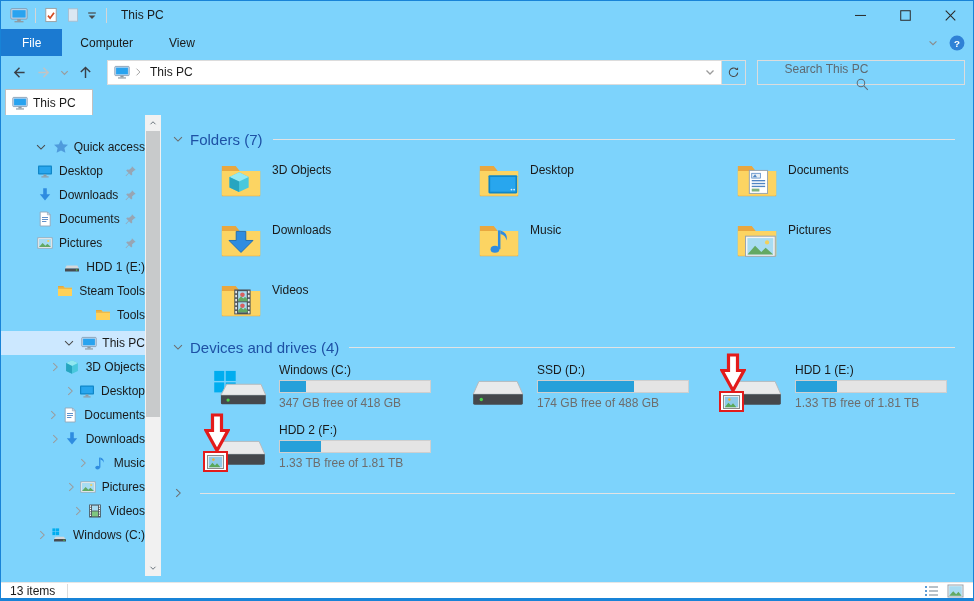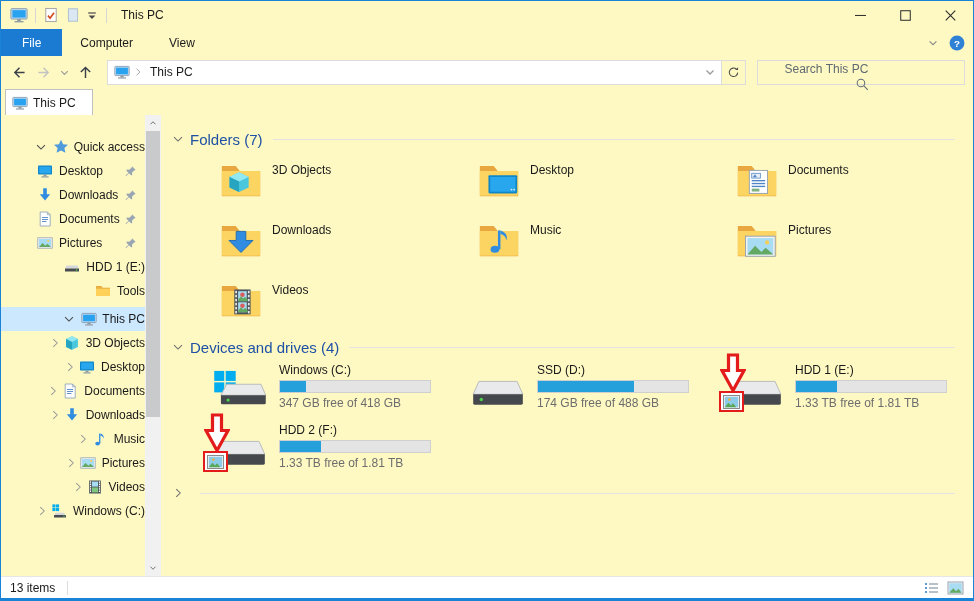--- a/index.html
+++ b/index.html
@@ -1,19 +1,19 @@
 <!DOCTYPE html>
 <html style="--accent: #1883d7; --filetab: #1b7ad1; --sel: #cce8ff; --header: #1e51a5; --barfill: #26a0da; --annot: #e31b1b;"><head>
 <meta charset="utf-8">
 <style>
   html,body{margin:0;padding:0;width:974px;height:601px;overflow:hidden;
     font-family:"Liberation Sans", sans-serif;font-size:12px;color:#1a1a1a;
     cursor:default;-webkit-user-select:none;user-select:none;background:#fff;}
   .window{box-sizing:border-box;width:974px;height:601px;position:relative;
-    border:1px solid var(--accent,#1883d7);background:#fef9c3;}
+    border:1px solid var(--accent,#1883d7);background:#7dd3fc;}
   .ic{display:inline-flex;align-items:center;justify-content:center;flex:none;}
   .ic svg{width:100%;height:100%;display:block;}
   .ic12{width:12px;height:12px}.ic14{width:14px;height:14px}
   .ic16{width:16px;height:16px}.ic18{width:18px;height:18px}
 
   
   .titlebar{height:28px;display:flex;align-items:center;padding-left:9px;}
   .qat-sep{width:1px;height:15px;background:#d6d6d6;margin:0 7px;}
   .qat-btn{display:inline-flex;align-items:center;justify-content:center;}
   .win-title{margin-left:7px;font-size:12px;white-space:nowrap;}
@@ -93,21 +93,21 @@
   .bar{width:152px;height:13px;background:#e4e4e4;border:1px solid #cfcfcf;box-sizing:border-box;margin-top:3px;}
   .bar-fill{height:100%;background:var(--barfill,#26a0da);}
   .d-free{font-size:12px;color:#6d6d6d;margin-top:3px;display:block;white-space:nowrap;}
   .annot-arrow{position:absolute;left:-9px;top:-8px;width:26px;height:40px;z-index:6;}
   .annot-box{position:absolute;left:-10px;top:30px;width:25px;height:21px;box-sizing:border-box;
     border:2px solid var(--annot,#e31b1b);background:#fff;display:flex;align-items:center;
     justify-content:center;z-index:5;}
   .annot-box .ic{width:17px;height:14px;}
 
   
-  .statusbar{position:absolute;left:0;right:0;bottom:2px;height:22px;box-sizing:border-box;
+  .statusbar{position:absolute;left:0;right:0;bottom:2px;height:16px;box-sizing:border-box;
     border-top:1px solid #e6e6e6;display:flex;align-items:center;padding:0 9px;background:#fff;}
   .st-sep{width:1px;height:14px;background:#dcdcdc;margin-left:12px;}
   .st-right{margin-left:auto;display:flex;align-items:center;}
   .sv{width:17px;height:16px;display:inline-flex;margin-left:7px;}
   .bstrip{position:absolute;left:0;right:0;bottom:0;height:2px;background:var(--accent,#1883d7);}
 </style>
 </head>
 <body>
 
 <div class="window">
@@ -363,20 +363,30 @@
             <span class="sb-label">HDD 1 (E:)</span>
           </div>
           <div class="sb-row qa">
             <span class="ic ic16">
               <svg viewBox="0 0 16 16">
                 <path d="M1 3h5.2l1.5 1.8H15V13H1z" fill="#ffd158"></path>
                 <path d="M1 3h5.2l1.5 1.8H1z" fill="#e5a93d"></path>
                 <rect x="1" y="4.8" width="14" height="1" fill="#e8b54a"></rect>
               </svg>
             </span>
+            <span class="sb-label">Steam Tools</span>
+          </div>
+          <div class="sb-row qa">
+            <span class="ic ic16">
+              <svg viewBox="0 0 16 16">
+                <path d="M1 3h5.2l1.5 1.8H15V13H1z" fill="#ffd158"></path>
+                <path d="M1 3h5.2l1.5 1.8H1z" fill="#e5a93d"></path>
+                <rect x="1" y="4.8" width="14" height="1" fill="#e8b54a"></rect>
+              </svg>
+            </span>
             <span class="sb-label">Tools</span>
           </div>
           <div class="sb-gap"></div>
           <div class="sb-row sb-head sel">
             <span class="ic sb-chev">
               <svg viewBox="0 0 16 16">
                 <path d="M3.5 5.8L8 10.3l4.5-4.5" fill="none" stroke="#4a4a4a" stroke-width="1.2"></path>
               </svg>
             </span>
             <span class="ic ic16">

